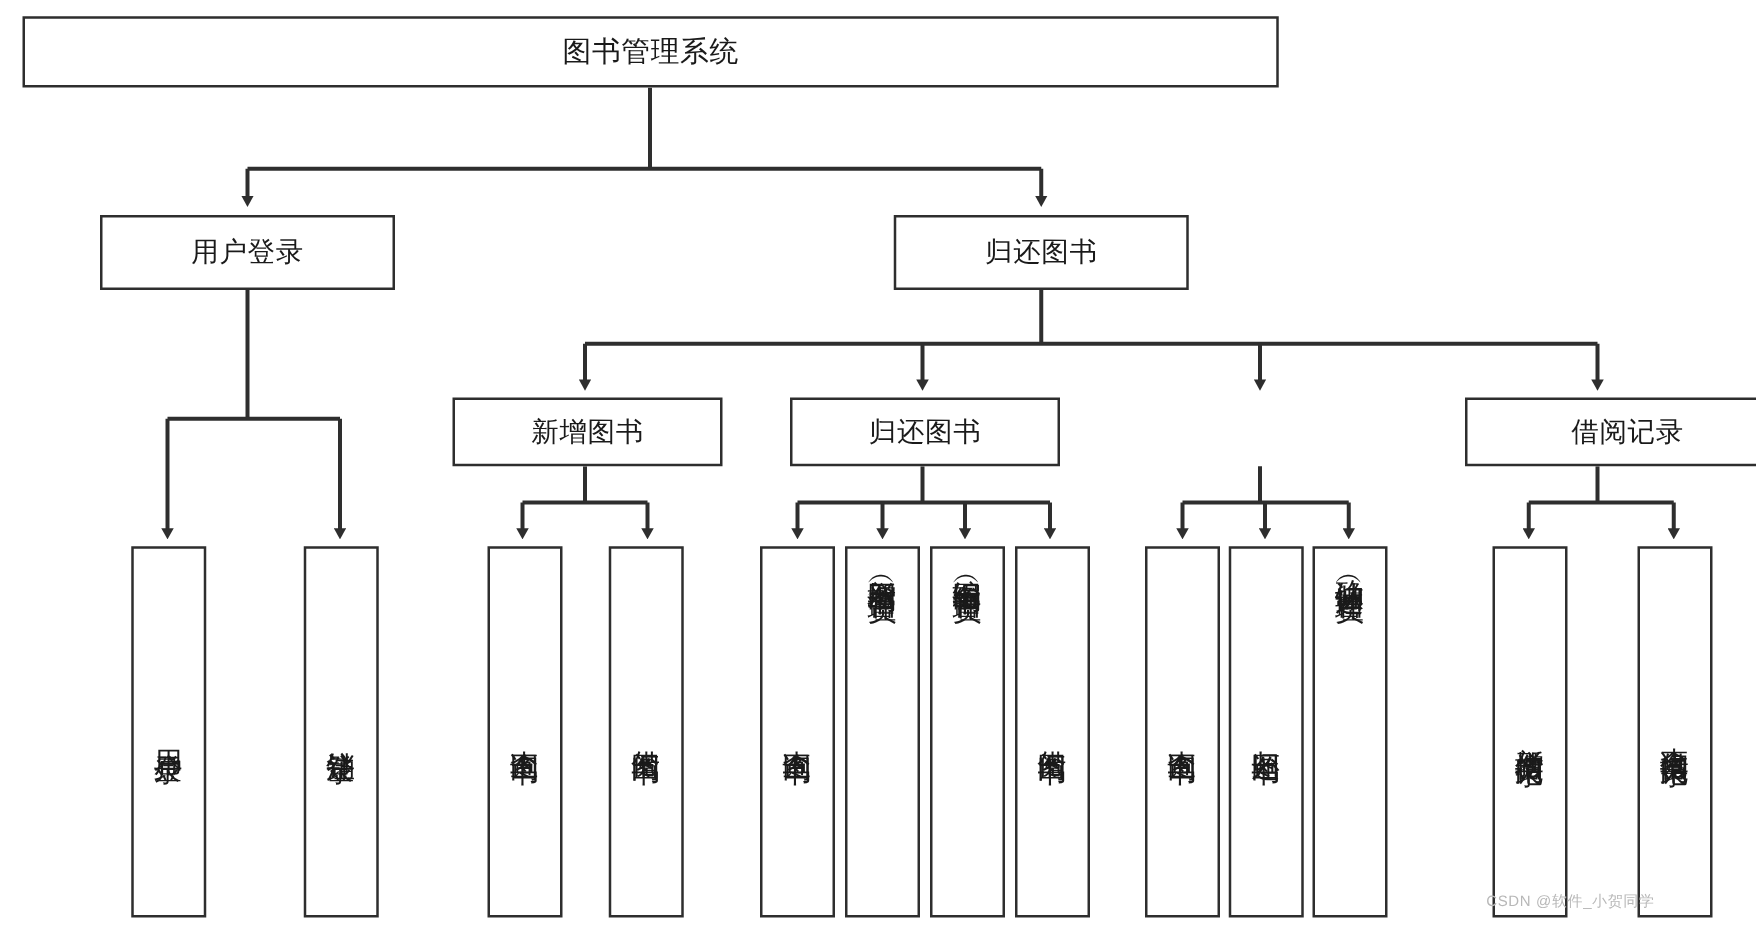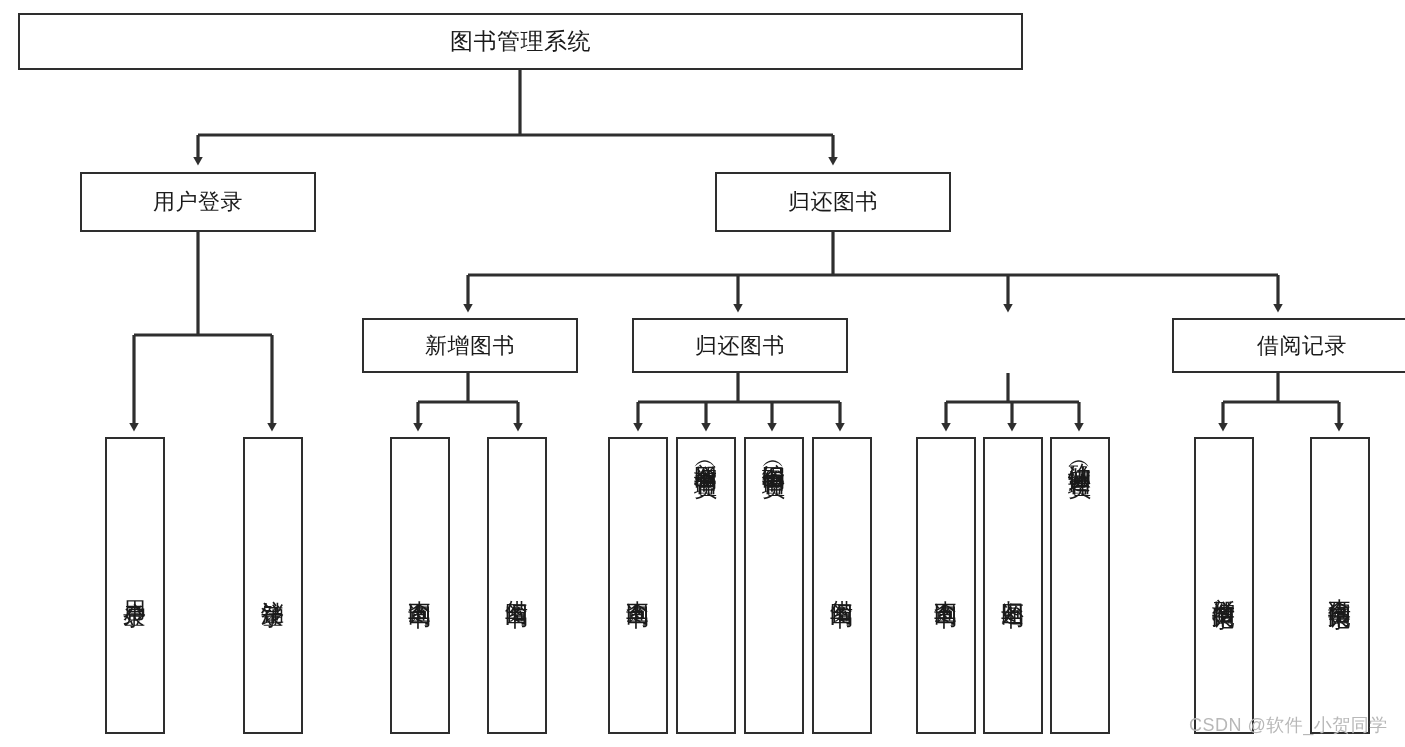--- a/index.html
+++ b/index.html
@@ -64,21 +64,21 @@
     white-space: nowrap;
   }
   .node.vert.centered {
     align-items: center;
     padding-top: 0;
   }
   #watermark {
     position: absolute;
     left: 1189px;
     top: 713px;
-    font-size: 18px;
+    font-size: 12px;
     color: #b8b8b8;
     white-space: nowrap;
     letter-spacing: 0.5px;
     font-family: "Liberation Sans", "DejaVu Sans", sans-serif;
   }
 </style>
 </head>
 <body>
 
 <div id="diagram-root">

